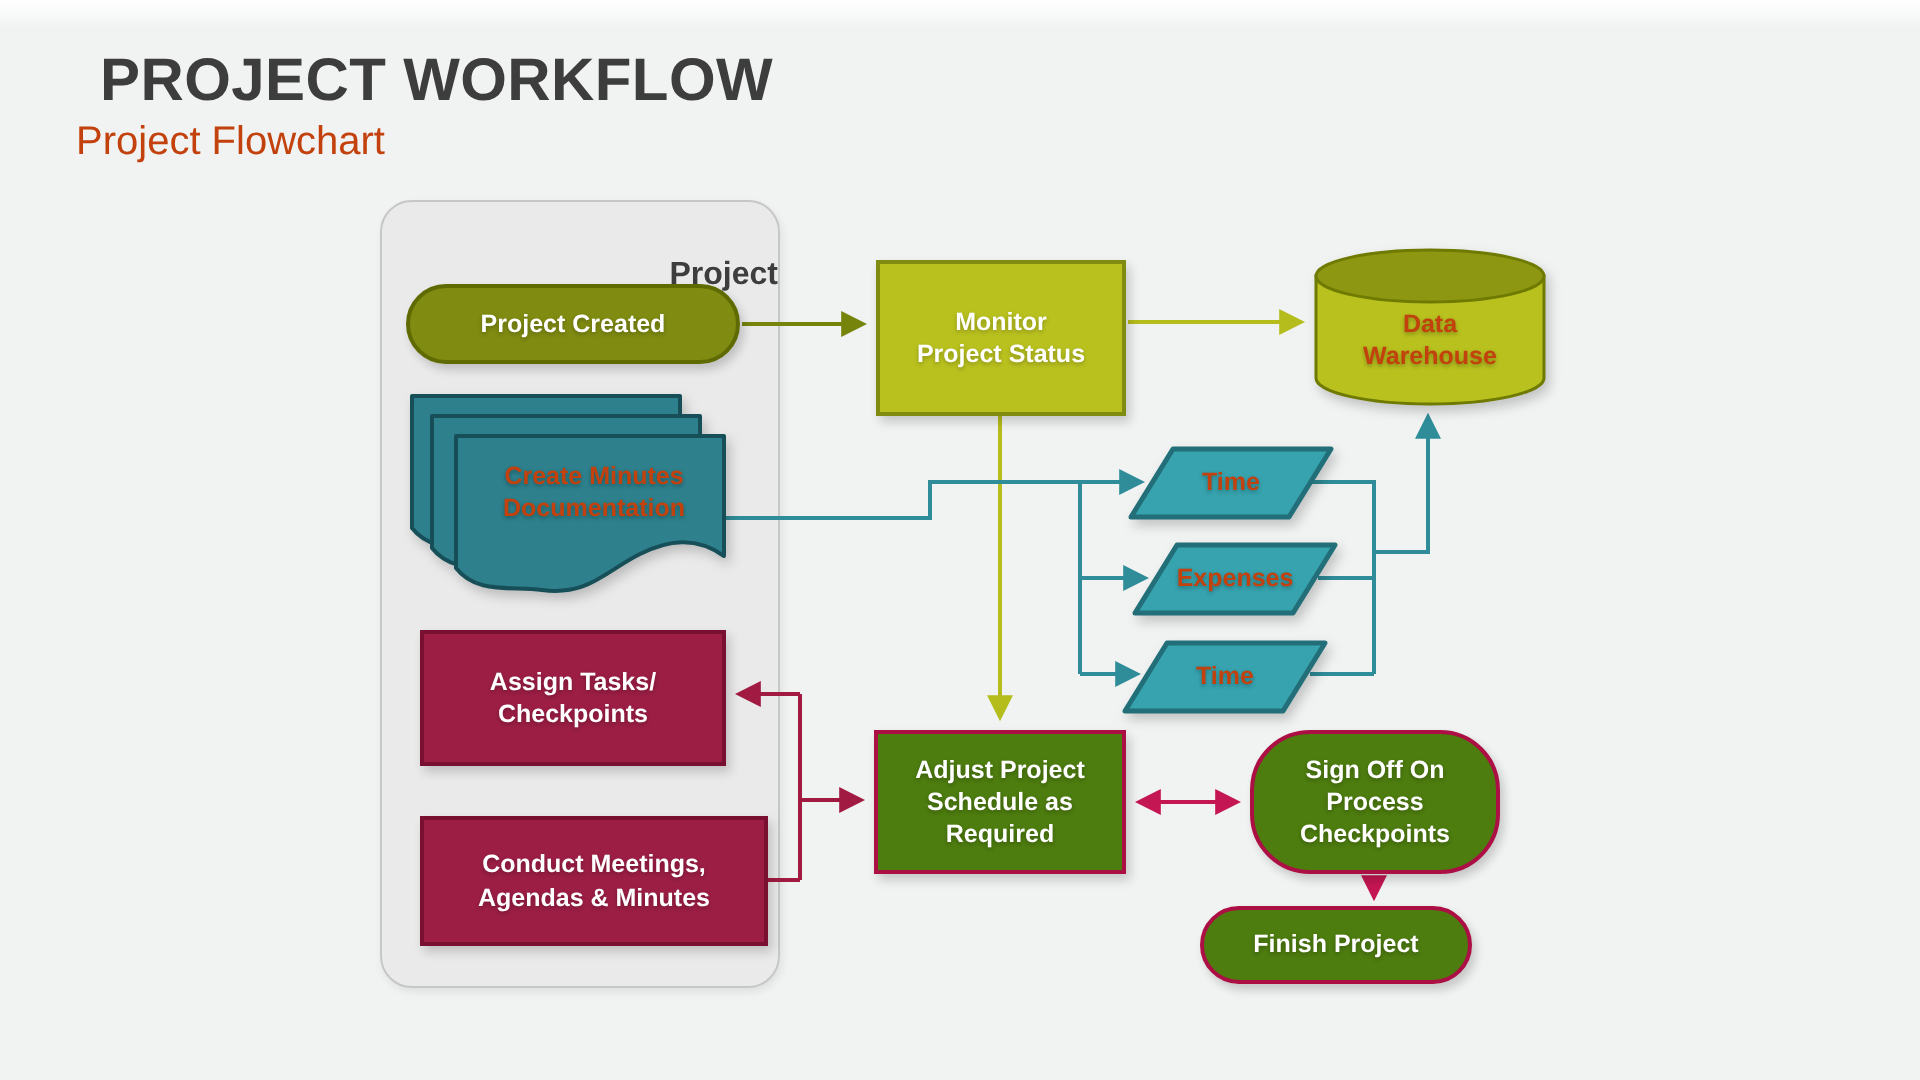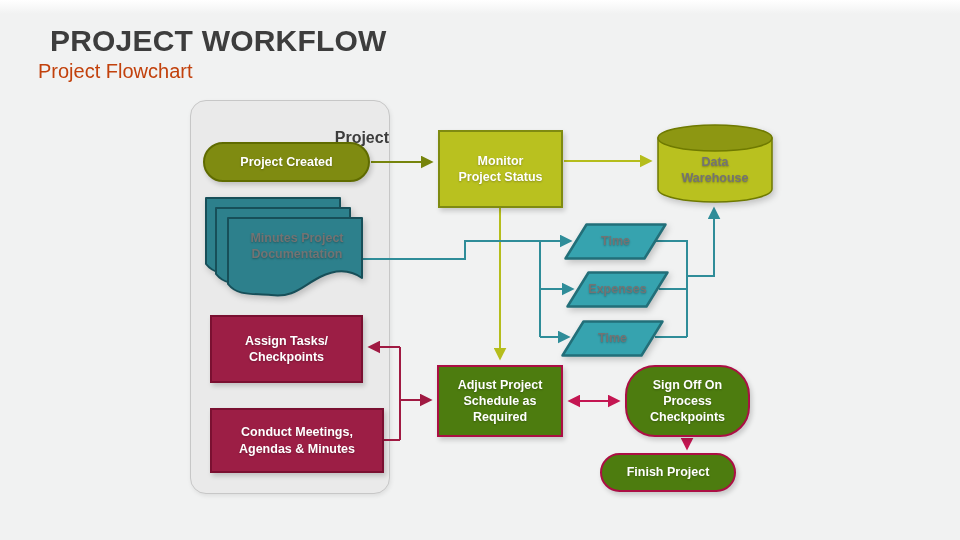--- a/index.html
+++ b/index.html
@@ -31,21 +31,21 @@
   .node{
     position:absolute;z-index:10;box-sizing:border-box;
     display:flex;align-items:center;justify-content:center;
     text-align:center;color:#ffffff;font-weight:bold;font-size:12.5px;
     line-height:1.3;white-space:pre-line;
     text-shadow:0 1px 2px rgba(0,0,0,.25);
     box-shadow:2px 3px 5px rgba(0,0,0,.18);
   }
   .shape-label{
     position:absolute;z-index:11;display:flex;align-items:center;justify-content:center;
-    text-align:center;color:#737373;font-weight:bold;font-size:12.5px;
+    text-align:center;color:#c2410c;font-weight:bold;font-size:12.5px;
     line-height:1.3;white-space:pre-line;text-shadow:0 1px 2px rgba(0,0,0,.3);
   }
   .shape{z-index:9;filter:drop-shadow(2px 3px 3px rgba(0,0,0,.2));}
   .pill{border-radius:21px;text-align:center;}
   .pill-olive{background:#7f8b11;border:2px solid #5f6b00;}
   .box-lime{background:#b9c11f;border:2px solid #7f8b11;}
   .box-maroon{background:#9c1e45;border:2px solid #7a1031;}
   .box-crimson{background:#4d7c0f;border:2px solid #ab0f44;}
 </style>
 </head>
@@ -116,21 +116,21 @@
 
 <div class="node pill pill-olive" style="left:203px;top:142px;width:167px;height:40px;">Project Created</div>
 
 <svg class="abs shape" style="left:204px;top:196px;" width="162" height="106" viewBox="0 0 162 106">
   <g fill="#2d808c" stroke="#174f59" stroke-width="2" stroke-linejoin="round">
     <path transform="translate(2,2)" d="M0,0 H134 V60 C120,50 106,52 92,59 C74,68 66,80 43,77 C27,75 10,79 0,66 Z"></path>
     <path transform="translate(12,12)" d="M0,0 H134 V60 C120,50 106,52 92,59 C74,68 66,80 43,77 C27,75 10,79 0,66 Z"></path>
     <path transform="translate(24,22)" d="M0,0 H134 V60 C120,50 106,52 92,59 C74,68 66,80 43,77 C27,75 10,79 0,66 Z"></path>
   </g>
 </svg>
-<div class="shape-label" style="left:230px;top:224px;width:134px;height:44px;">Minutes Project
+<div class="shape-label" style="left:230px;top:224px;width:134px;height:44px;">Create Minutes
 Documentation</div>
 
 <div class="node box-maroon" style="left:210px;top:315px;width:153px;height:68px;">Assign Tasks/
 Checkpoints</div>
 
 <div class="node box-maroon" style="left:210px;top:408px;width:174px;height:65px;">Conduct Meetings,
 Agendas &amp; Minutes</div>
 
 <div class="node box-lime" style="left:438px;top:130px;width:125px;height:78px;">Monitor
 Project Status</div>

